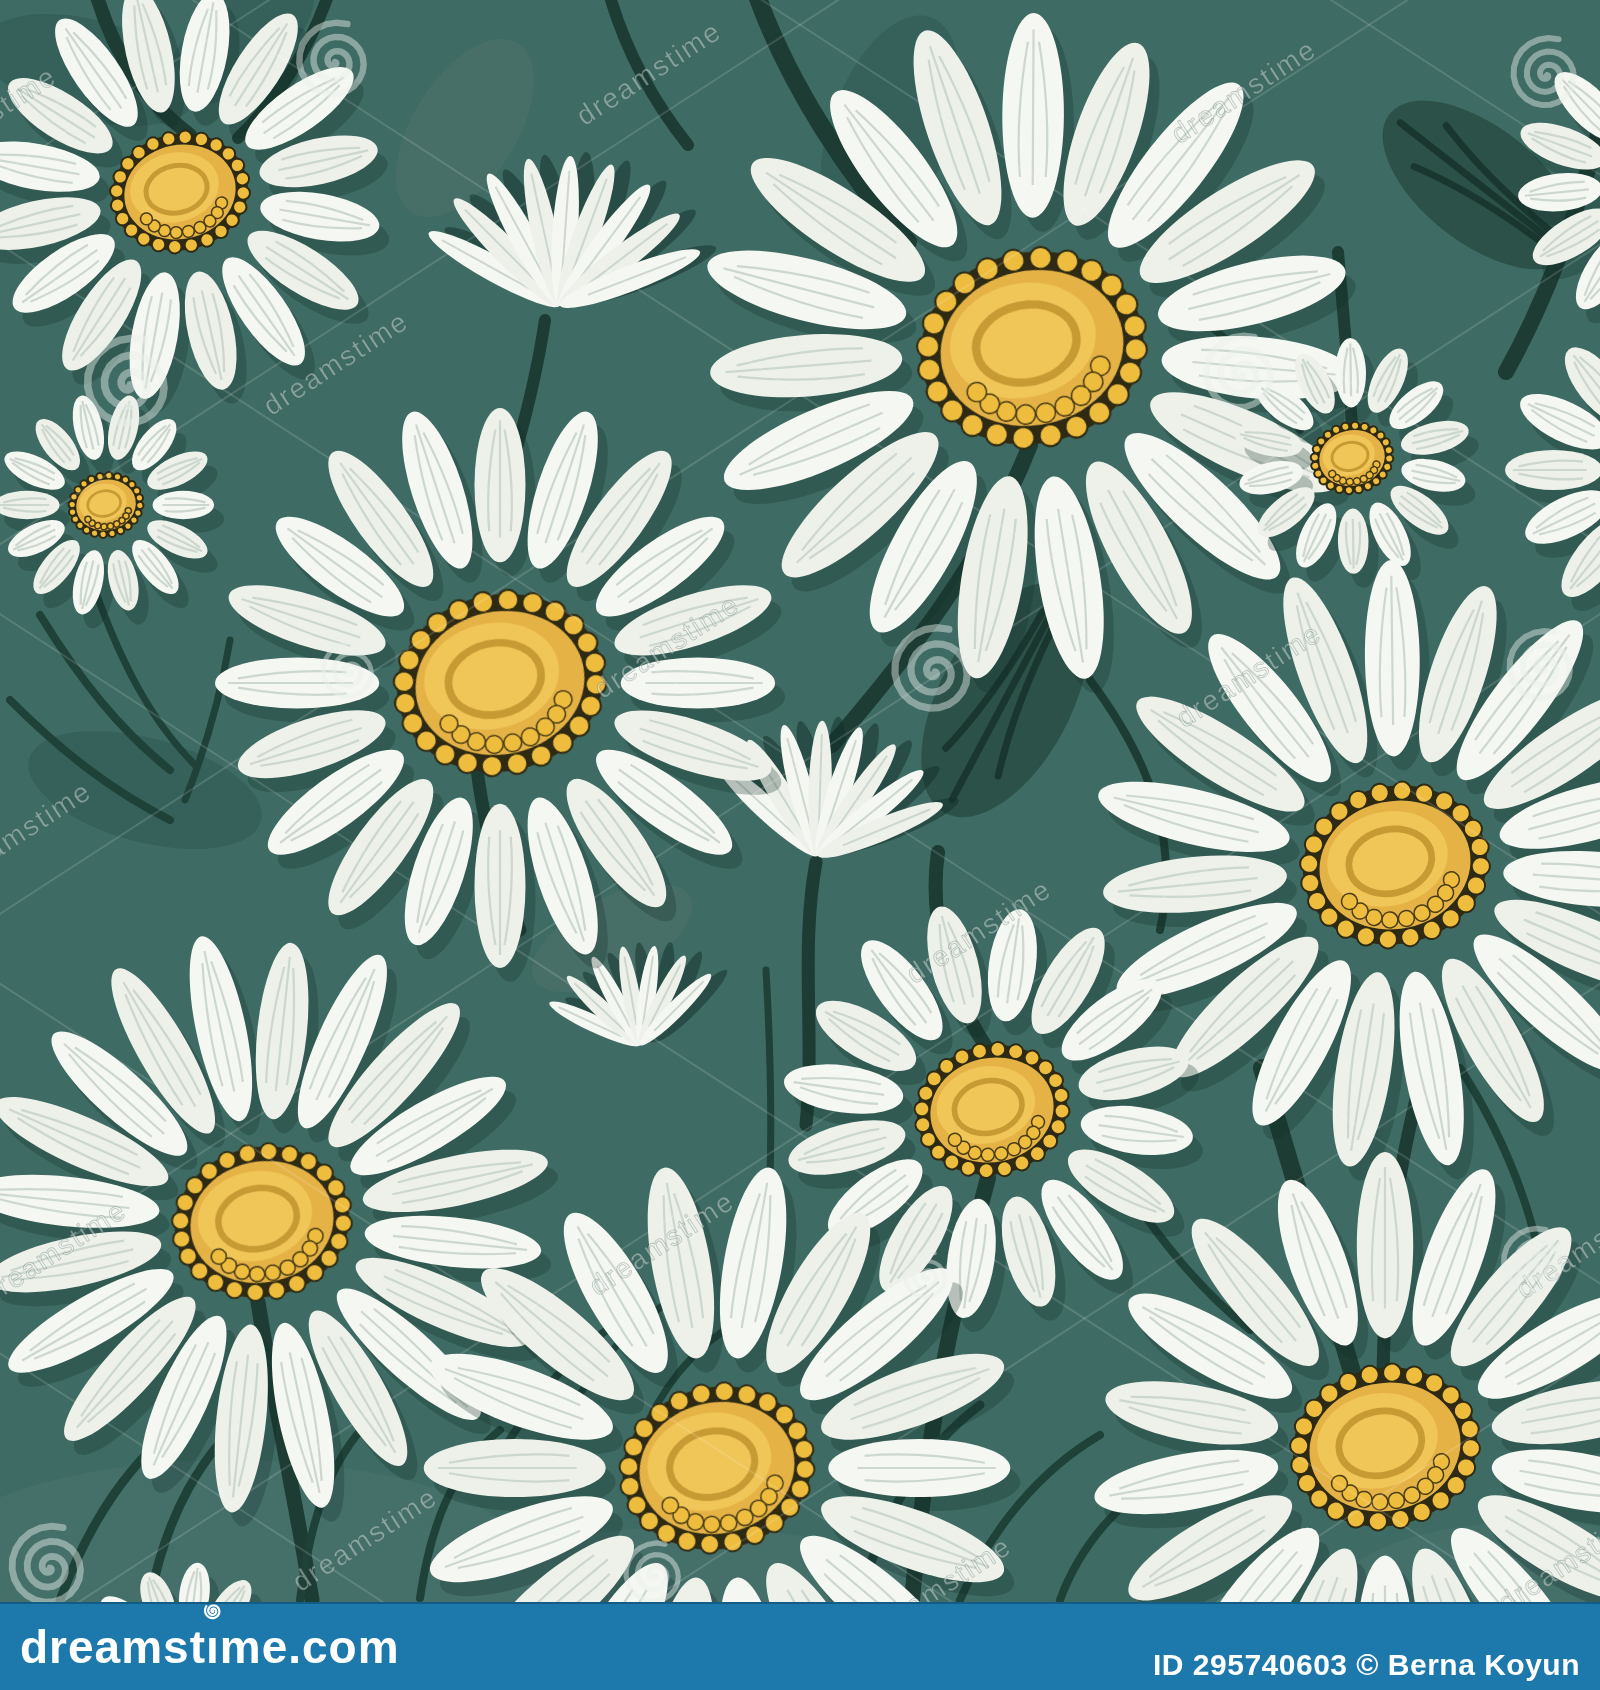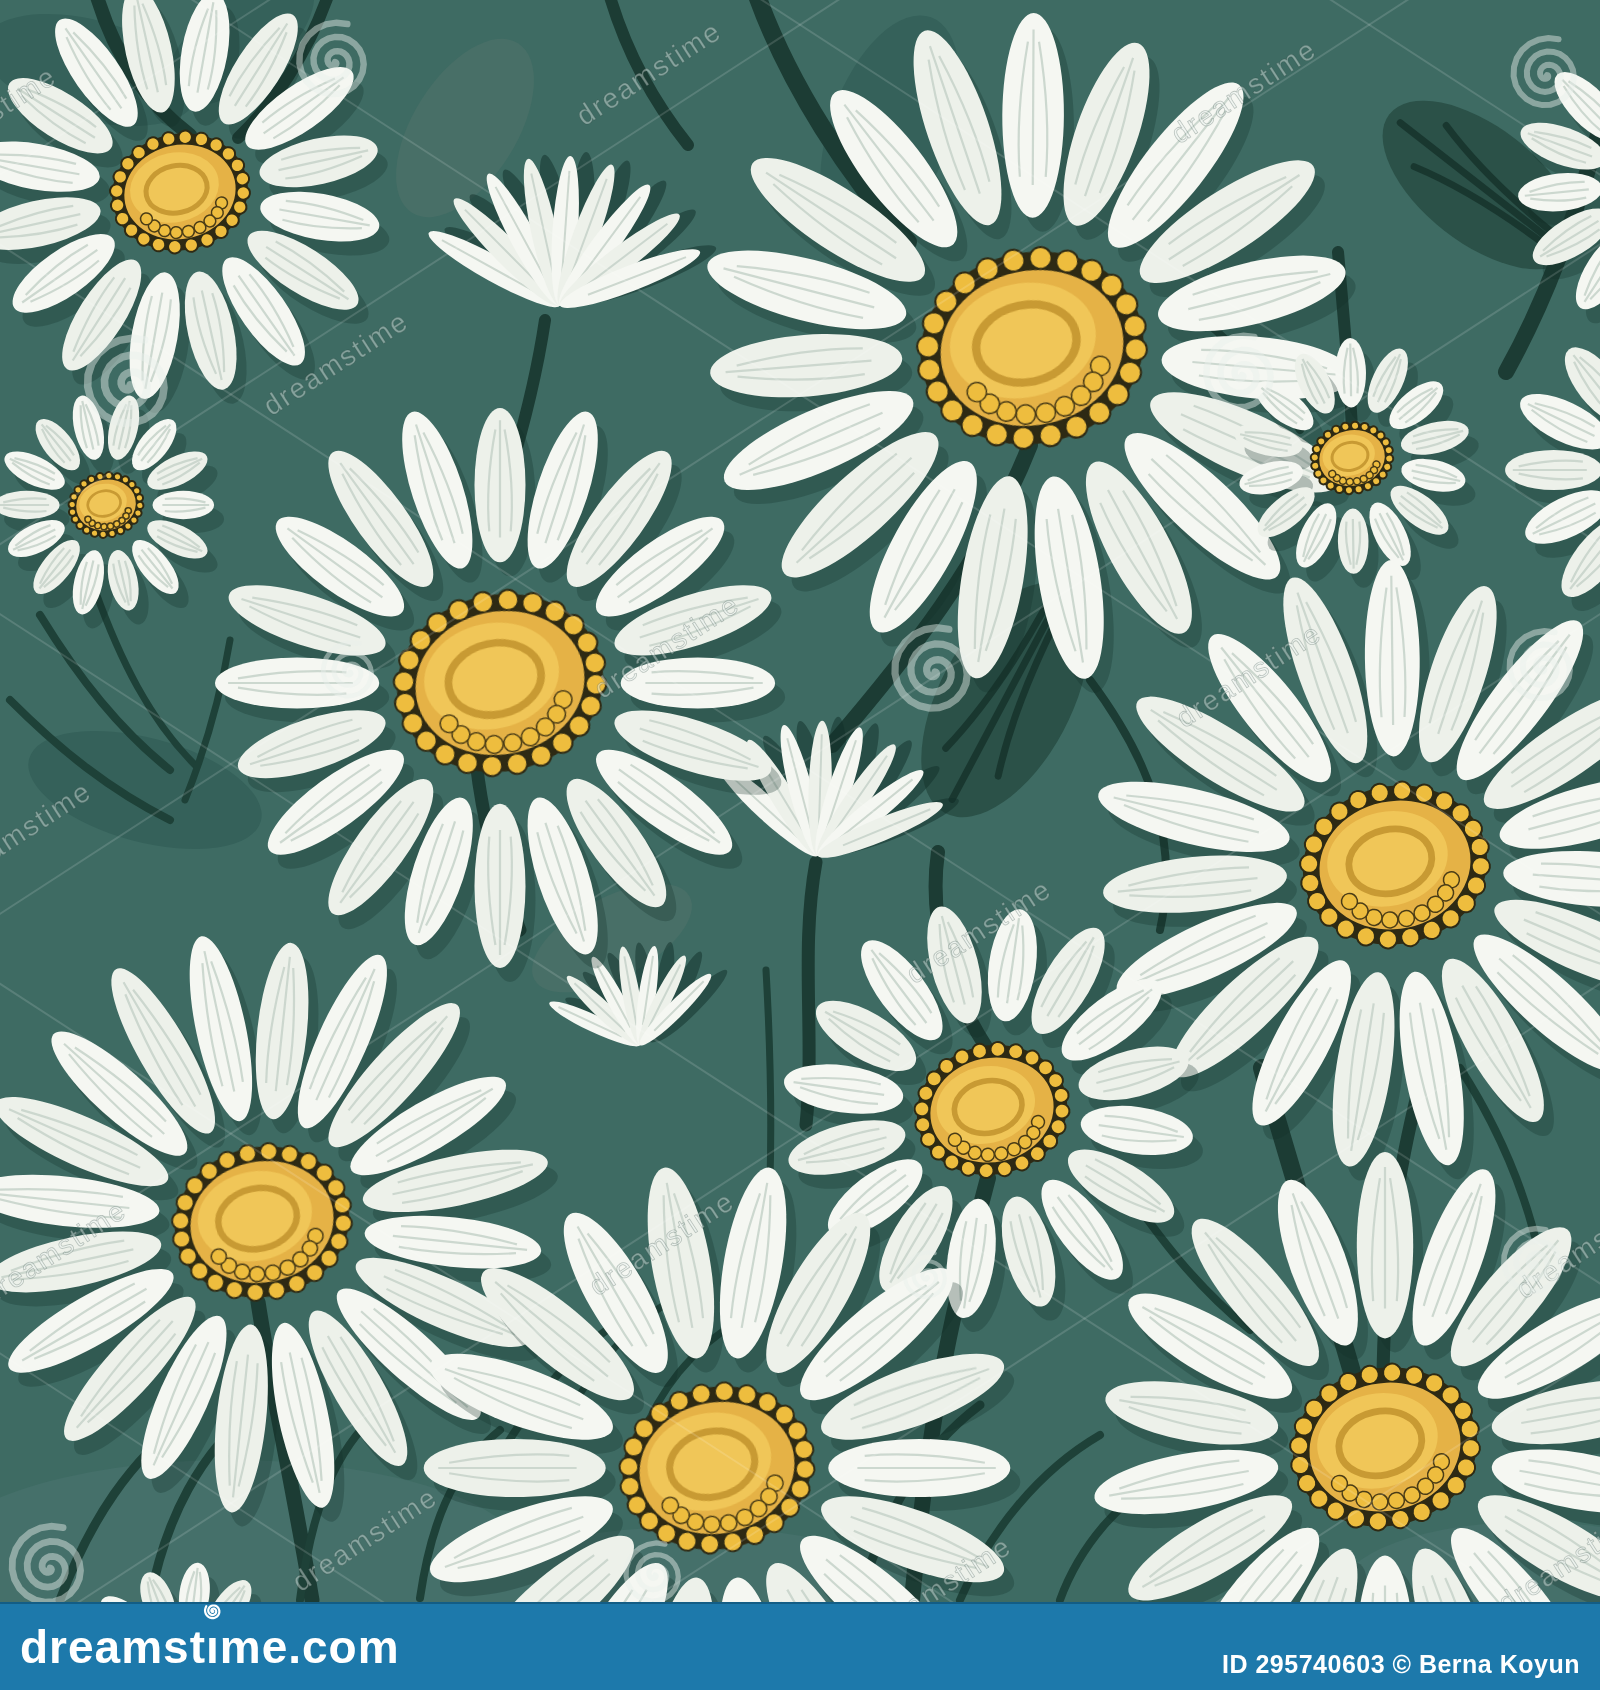--- a/index.html
+++ b/index.html
@@ -7,21 +7,21 @@
          font-family:"Liberation Sans",sans-serif;}
   .art{position:absolute;top:0;left:0;width:1600px;height:1602px;}
   .art svg{display:block;}
   .bar{position:absolute;left:0;top:1602px;width:1600px;height:88px;background:#1d79ab;
        border-top:2px solid #135d85;box-sizing:border-box;display:flex;align-items:center;
        justify-content:space-between;padding:0 20px;}
   .logo{color:#ffffff;font-weight:700;font-size:46px;letter-spacing:1px;display:flex;
         align-items:baseline;line-height:1;}
   .iwrap{position:relative;display:inline-block;}
   .ispiral{position:absolute;left:50%;top:-24px;transform:translateX(-50%);width:22px;height:22px;}
-  .idtext{color:#ffffff;font-weight:700;font-size:25px;letter-spacing:0.5px;margin-top:35px;}
+  .idtext{color:#ffffff;font-weight:700;font-size:30px;letter-spacing:0.5px;margin-top:35px;}
 </style>
 </head>
 <body>
 
 <div class="stage">
   <div class="art" id="art">
       <svg viewBox="0 0 1600 1602" width="1600" height="1602" xmlns="http://www.w3.org/2000/svg">
         <rect width="1600" height="1602" fill="#3e6b63"></rect>
         <g transform="translate(90 70) rotate(15)">
           <ellipse rx="110" ry="50" fill="#35615a"></ellipse>

